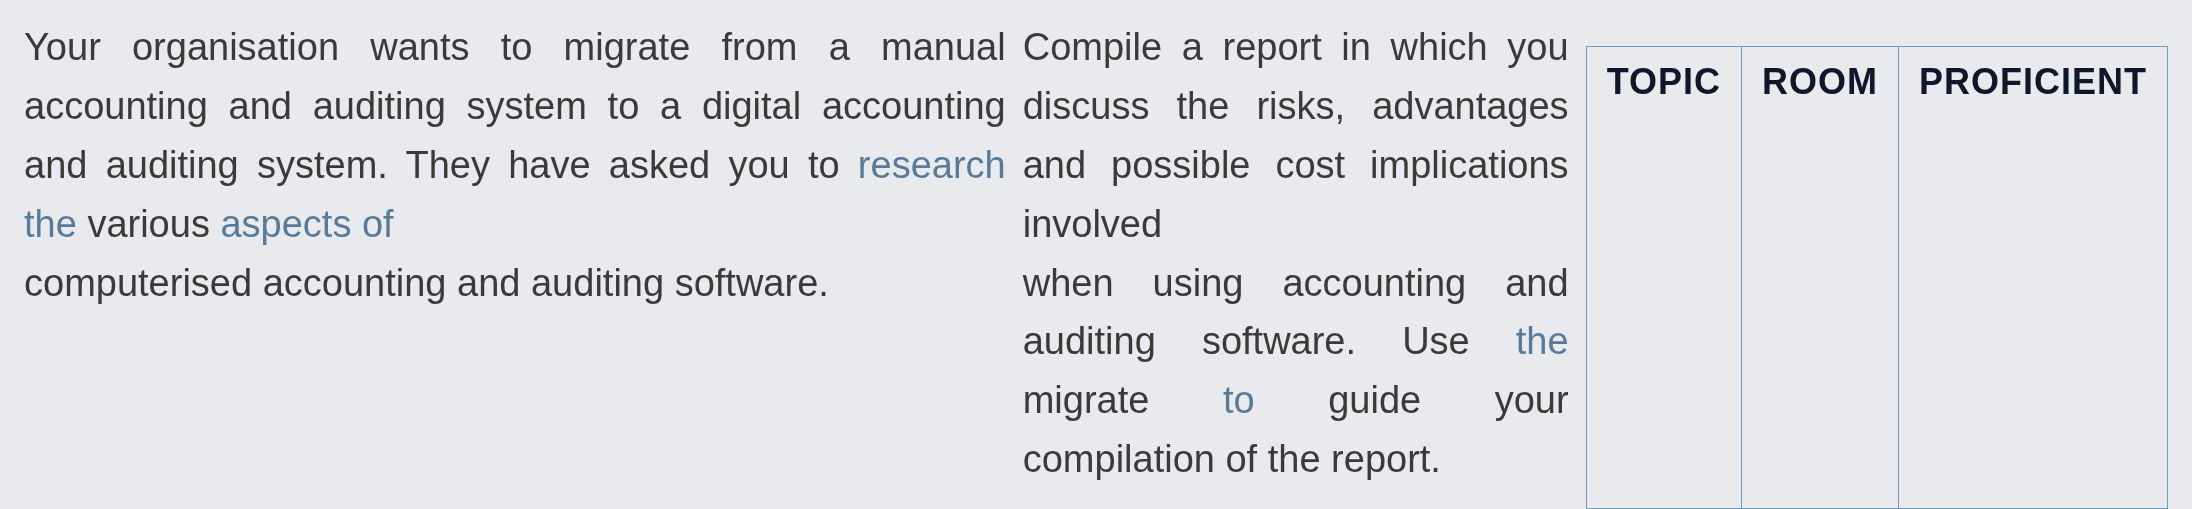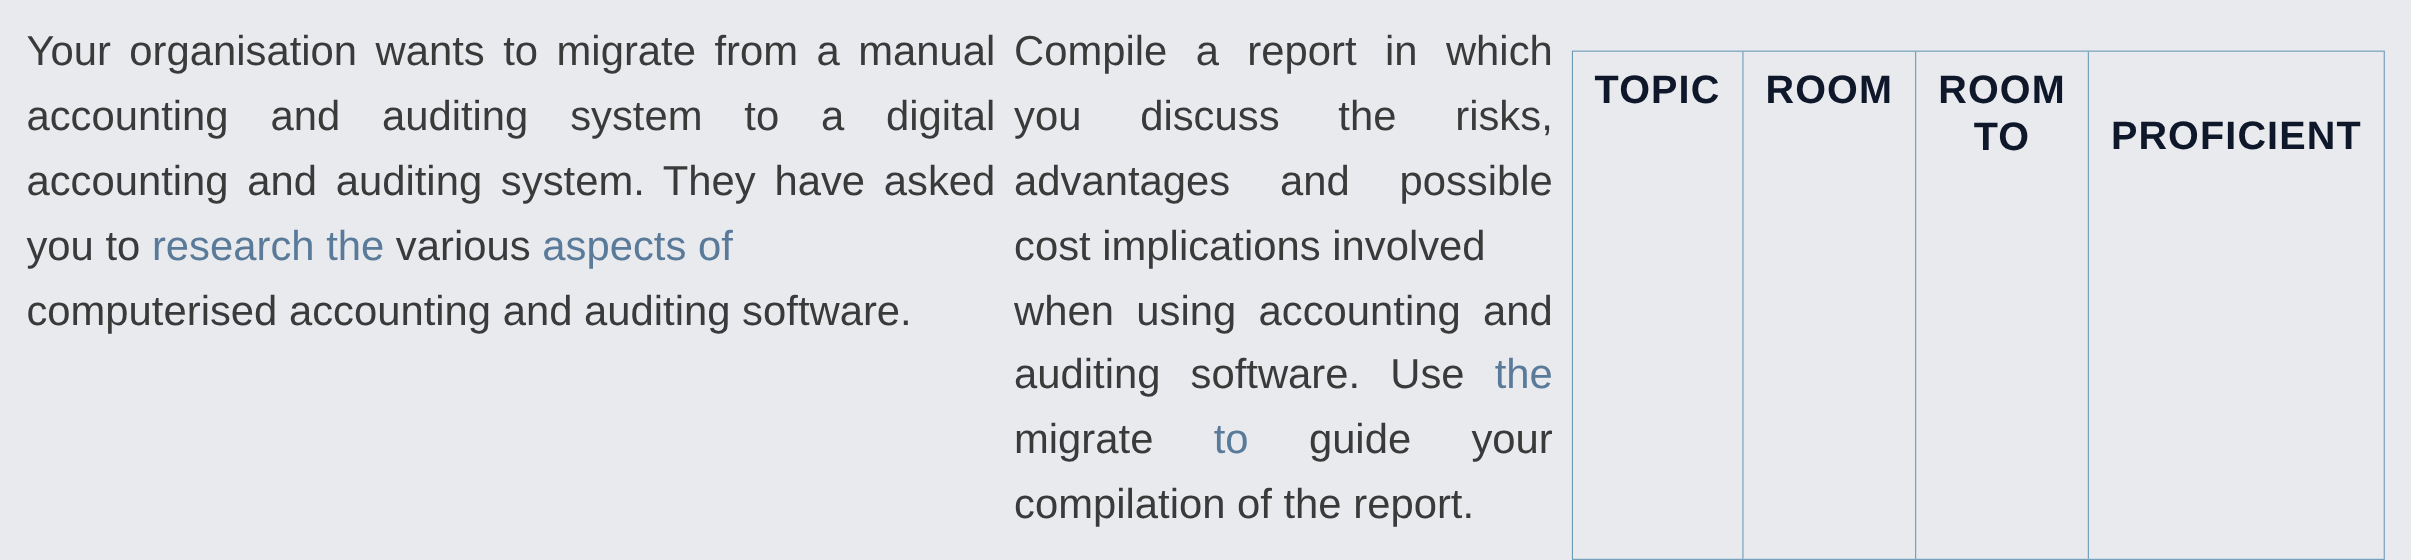--- a/index.html
+++ b/index.html
@@ -55,36 +55,34 @@
       font-size: 36px;
       font-weight: bold;
       color: #0f172a;
       border-right: 1.5px solid #6b9bb8;
       text-align: center;
       letter-spacing: 1px;
     }
 
     .table-col:last-child {
       border-right: none;
-      margin-top: 41px;
     }
   </style>
 </head>
 <body>
 
 <div class="content-area">
 
   <p class="paragraph">
     <span class="dark-text">Your organisation wants to migrate from a manual </span><span class="dark-text">accounting</span><span class="dark-text"> and auditing system </span><span class="dark-text">to</span><span class="dark-text"> a digital accounting and auditing system. They have asked you </span><span class="dark-text">to</span><span class="dark-text"> </span><span class="blue-text">research</span><span class="dark-text"> </span><span class="blue-text">the</span><span class="dark-text"> various </span><span class="blue-text">aspects</span><span class="dark-text"> </span><span class="blue-text">of</span><span class="dark-text"><br>computerised accounting and auditing software.</span>
   </p>
 
   <p class="paragraph">
     <span class="dark-text">Compile a report in which you discuss the risks, advantages and possible cost implications involved<br>when using accounting and auditing software. Use </span><span class="blue-text">the</span><span class="dark-text"> migrate </span><span class="blue-text">to</span><span class="dark-text"> guide your compilation of the report.</span>
   </p>
 
   <div class="table-header-row">
     <div class="table-col">TOPIC</div>
     <div class="table-col">ROOM</div>
-    <div class="table-col">ROOM TO</div>
     <div class="table-col">PROFICIENT</div>
   </div>
 
 </div>
 
 </body></html>

